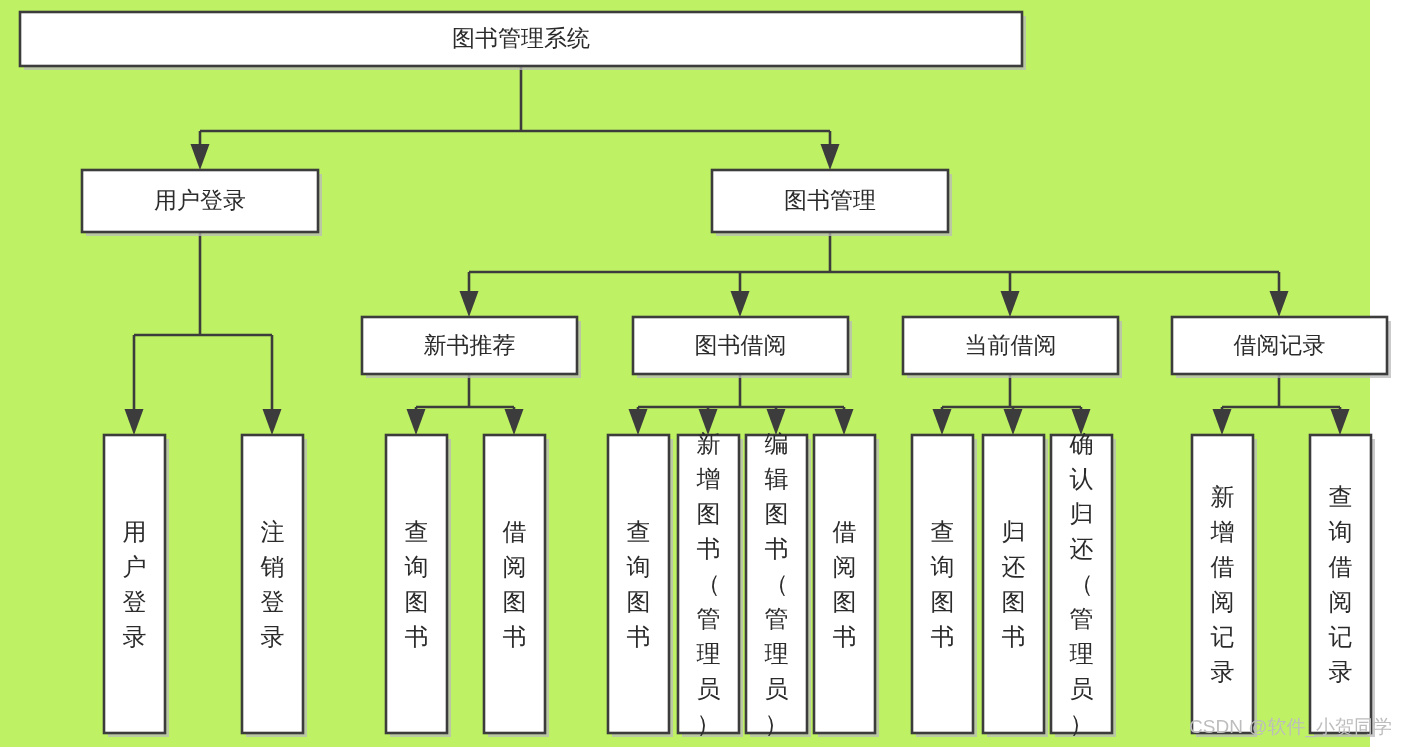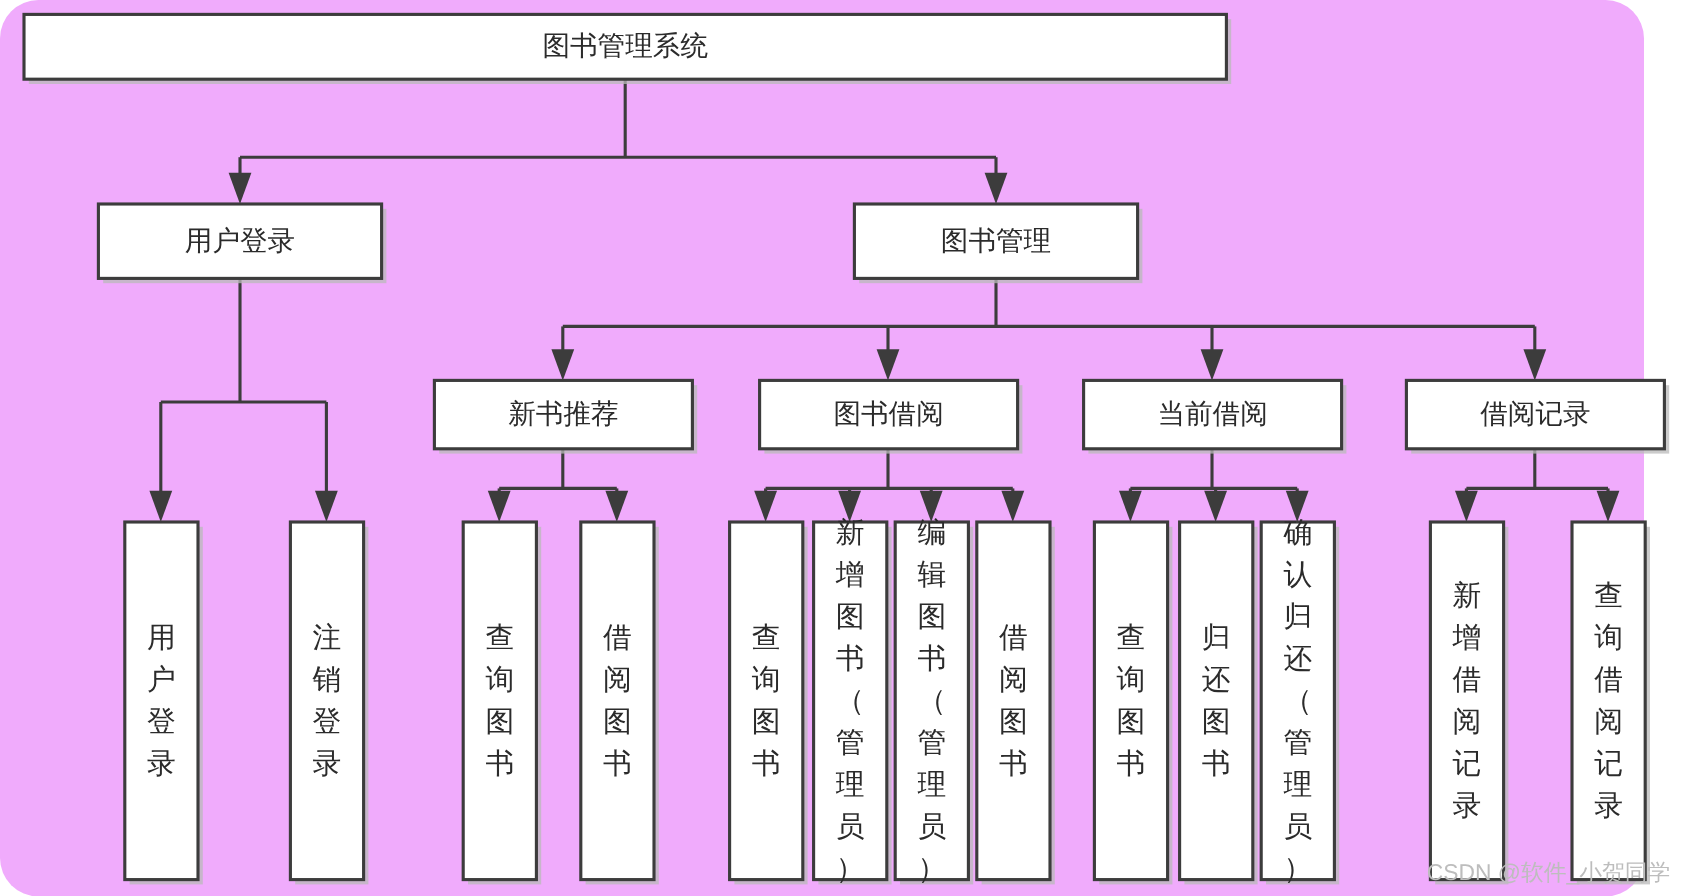--- a/index.html
+++ b/index.html
@@ -11,22 +11,21 @@
   body {
     width: 1405px;
     height: 747px;
     overflow: hidden;
     font-family: "Liberation Sans", "DejaVu Sans", sans-serif;
   }
   #diagram-root {
     position: relative;
     width: 1370px;
     height: 747px;
-    background: #f0abfc;
-    border-radius: 32px;
+    background: #bef264;
   }
   svg.diagram-canvas {
     display: block;
     width: 1405px;
     height: 747px;
   }
   .node-box {
     fill: #ffffff;
     stroke: #3c3c3c;
     stroke-width: 2.6;

